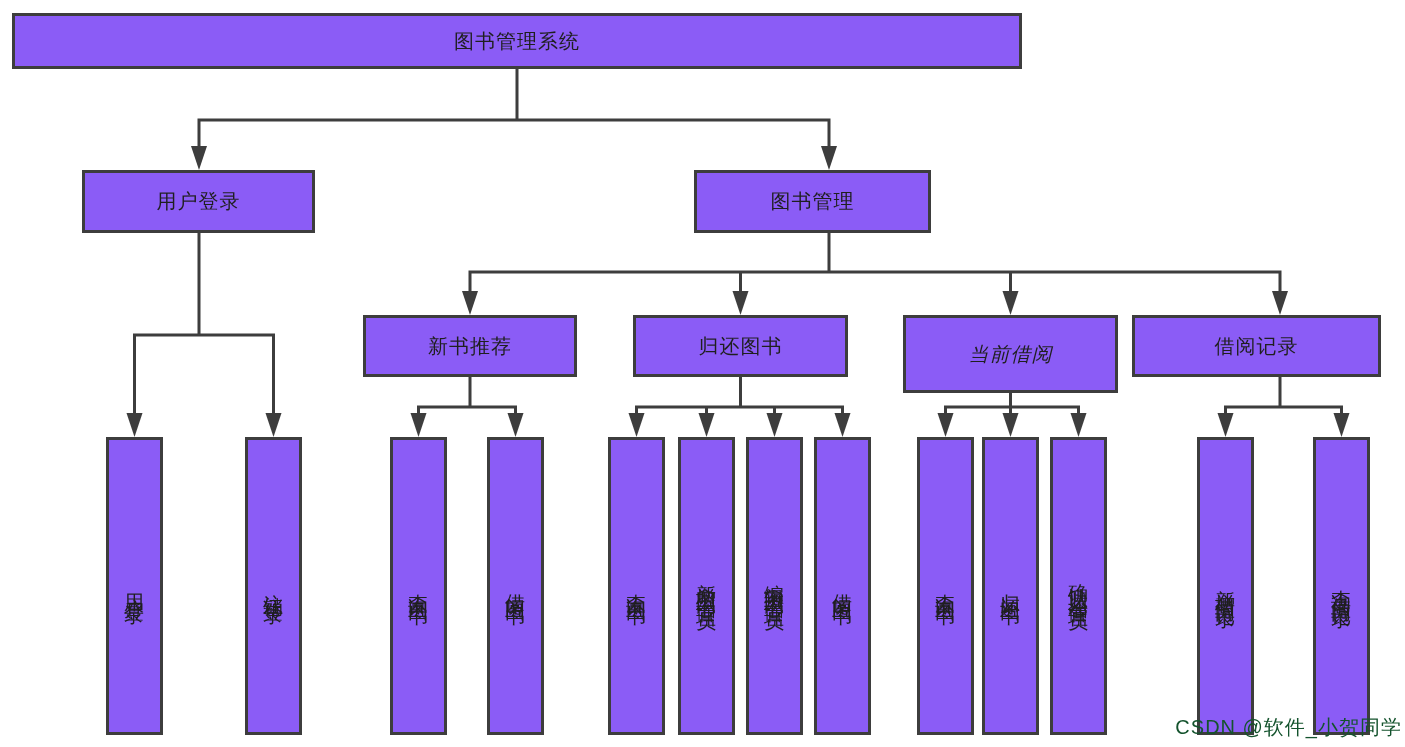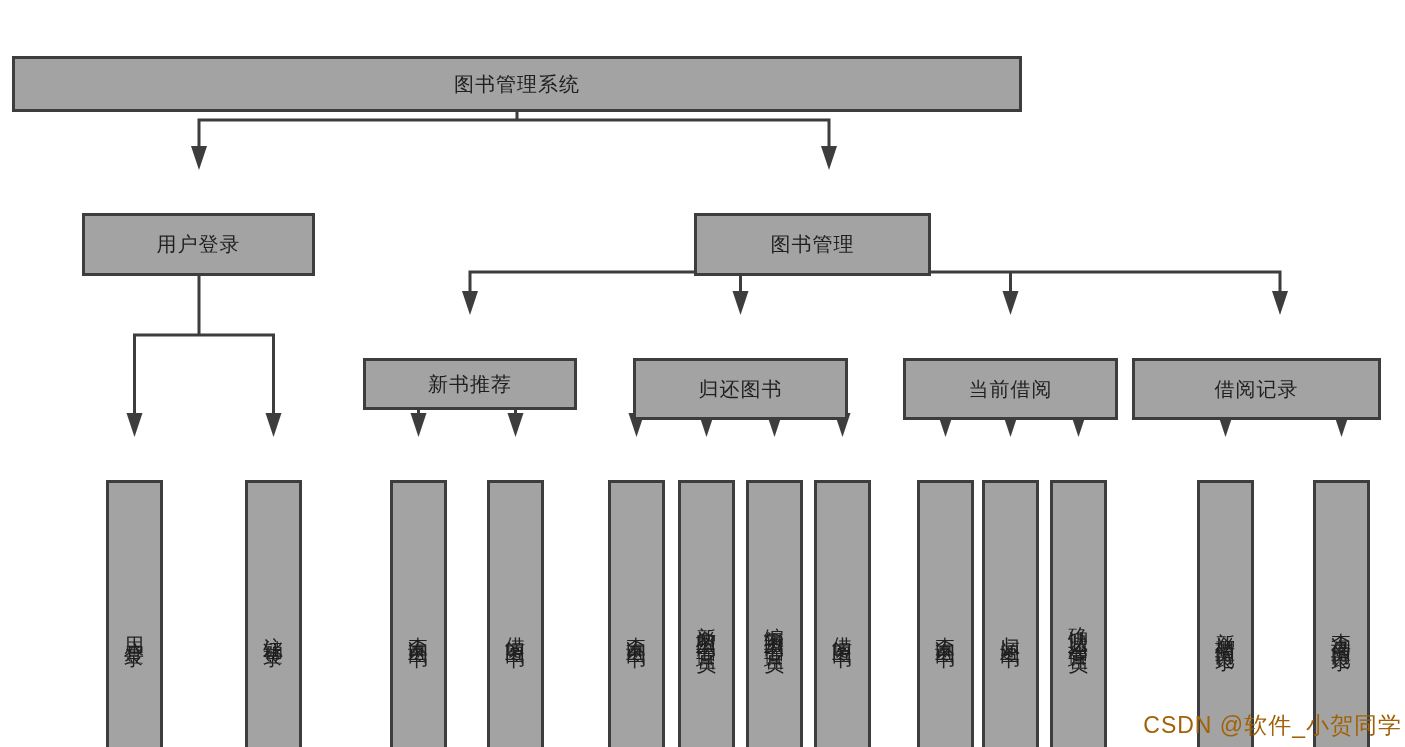--- a/index.html
+++ b/index.html
@@ -16,46 +16,45 @@
     overflow: hidden;
   }
   .connectors {
     position: absolute;
     left: 0;
     top: 0;
   }
   .node {
     position: absolute;
     box-sizing: border-box;
-    background: #a3a3a3;
+    background: #8b5cf6;
     border: 3px solid #3d3d3d;
     color: #1f1f1f;
     display: flex;
     align-items: center;
     justify-content: center;
     text-align: right;
-    margin-top: 43px;
   }
   .node.h {
     font-size: 20px;
     letter-spacing: 1px;
   }
   .node.v {
     writing-mode: vertical-rl;
     text-orientation: mixed;
     font-size: 20px;
     letter-spacing: 4px;
     line-height: 1;
   }
   .watermark {
     position: absolute;
     right: 3px;
     bottom: 6px;
-    font-size: 23px;
-    color: #a16207;
+    font-size: 20px;
+    color: #14532d;
     letter-spacing: 1px;
     z-index: 5;
     white-space: nowrap;
   }
 </style>
 </head>
 <body>
 
 <div class="canvas">
 
@@ -97,23 +96,23 @@
       <polygon points="1217.5,413 1233.5,413 1225.5,437"></polygon>
       <polygon points="1333.5,413 1349.5,413 1341.5,437"></polygon>
     </g>
   </svg>
 
   <div class="node h" style="left:12px; top:13px; width:1010px; height:56px;">图书管理系统</div>
 
   <div class="node h" style="left:82px; top:170px; width:233px; height:63px;">用户登录</div>
   <div class="node h" style="left:694px; top:170px; width:237px; height:63px;">图书管理</div>
 
-  <div class="node h" style="left:363px; top:315px; width:214px; height:52px;">新书推荐</div>
+  <div class="node h" style="left:363px; top:315px; width:214px; height:62px;">新书推荐</div>
   <div class="node h" style="left:633px; top:315px; width:215px; height:62px;">归还图书</div>
-  <div class="node h" style="left:903px; top:315px; width:215px; height:62px;">当前借阅</div>
+  <div class="node h" style="left:903px; top:315px; width:215px; height:78px;font-style:italic;">当前借阅</div>
   <div class="node h" style="left:1132px; top:315px; width:249px; height:62px;">借阅记录</div>
 
   <div class="node v" style="left:106px; top:437px; width:57px; height:298px;">用户登录</div>
   <div class="node v" style="left:245px; top:437px; width:57px; height:298px;">注销登录</div>
 
   <div class="node v" style="left:390px; top:437px; width:57px; height:298px;">查询图书</div>
   <div class="node v" style="left:487px; top:437px; width:57px; height:298px;">借阅图书</div>
 
   <div class="node v" style="left:608px; top:437px; width:57px; height:298px;">查询图书</div>
   <div class="node v" style="left:678px; top:437px; width:57px; height:298px;">新增图书（管理员）</div>

